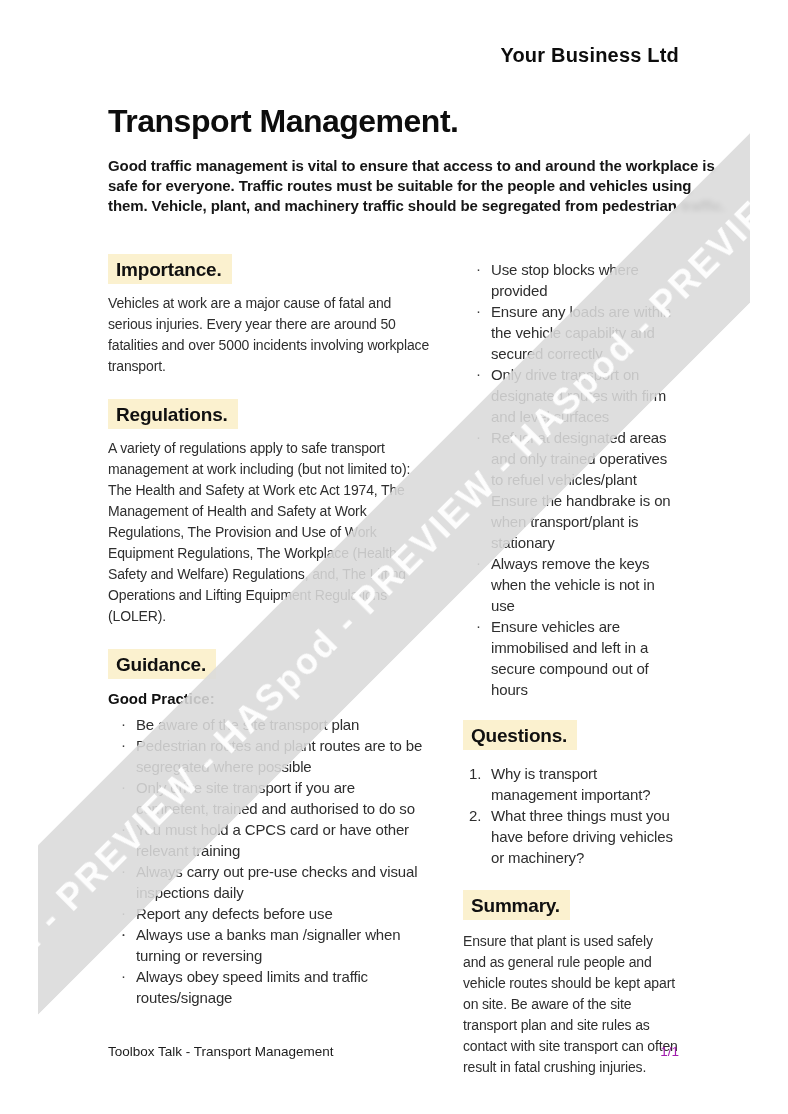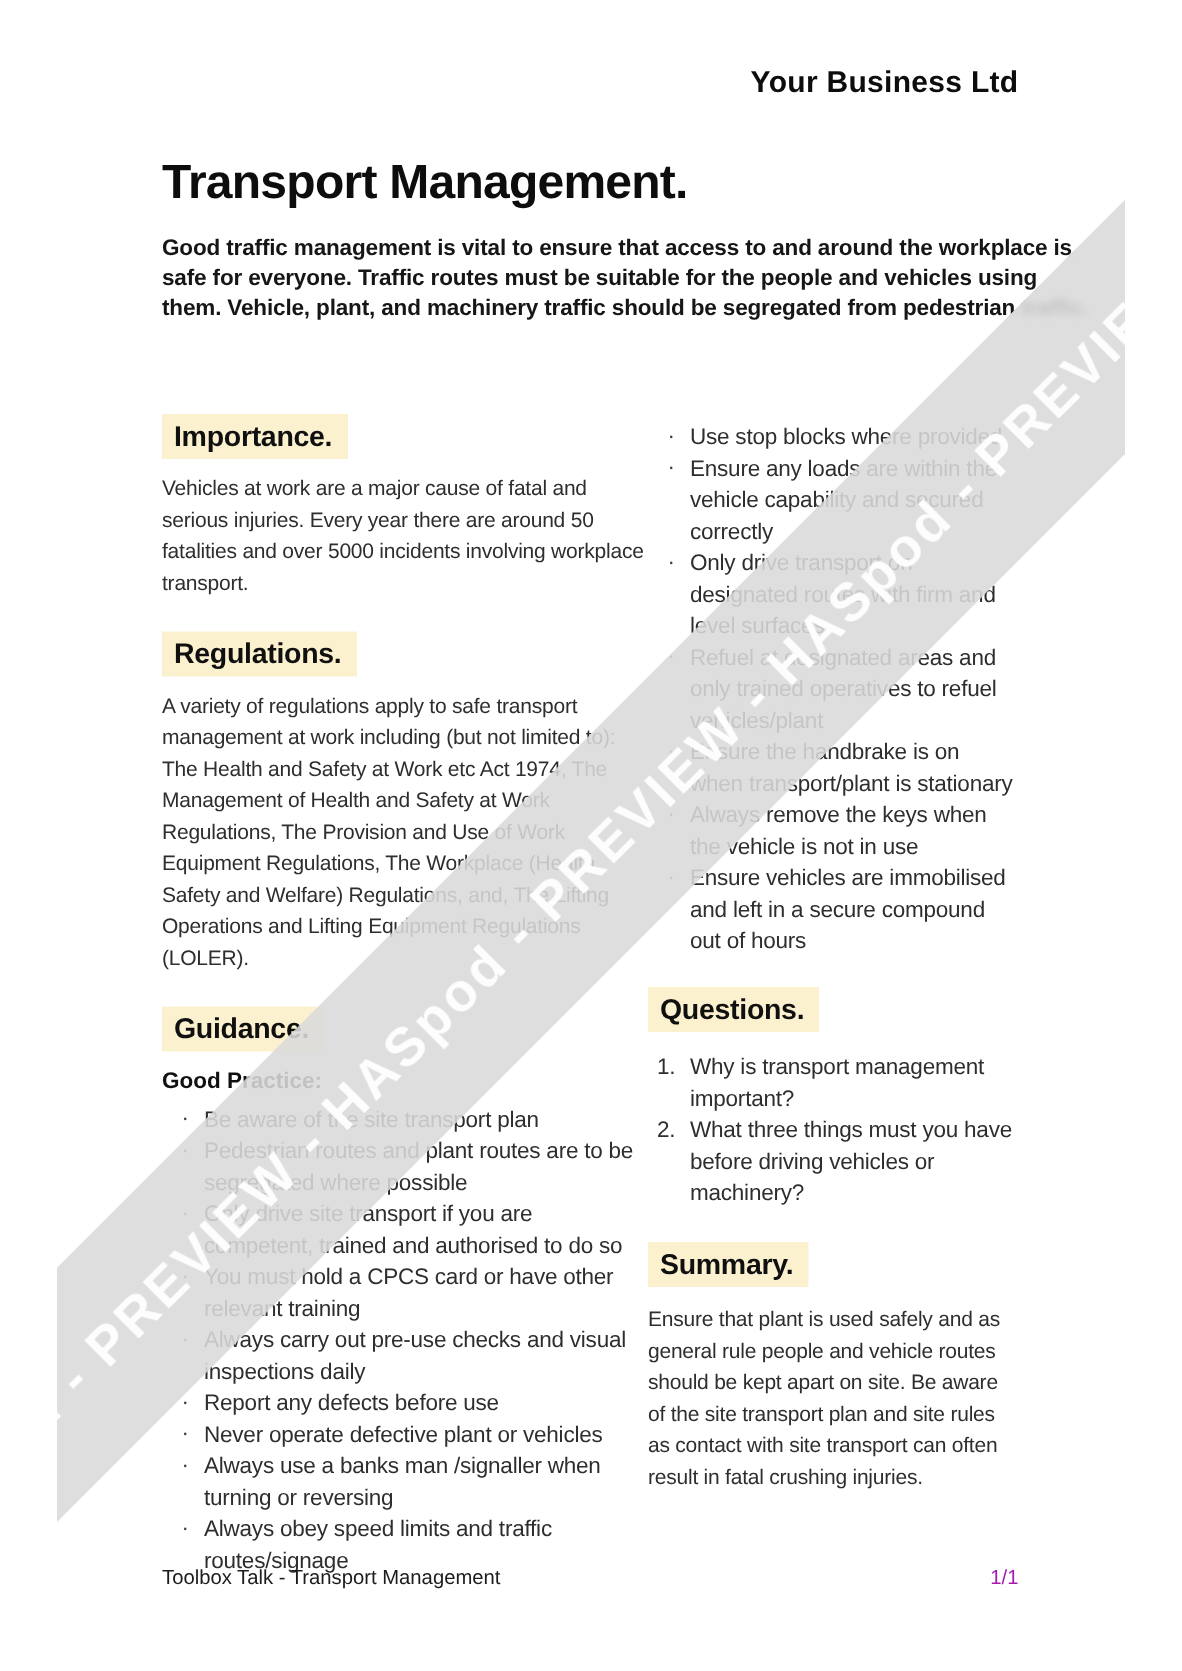--- a/index.html
+++ b/index.html
@@ -15,21 +15,21 @@
   .title {
     position:absolute; top:103px; left:70px; margin:0;
     font-size:32px; font-weight:700; color:#0d0d0d; letter-spacing:-.5px;
   }
   .intro {
     position:absolute; top:156px; left:70px; width:624px; margin:0;
     font-size:15px; font-weight:700; line-height:20px; color:#161616; letter-spacing:-.1px;
   }
   .columns {
     position:absolute; top:254px; left:70px; right:72px;
-    display:grid; grid-template-columns:322px 1fr; column-gap:2px;margin-top:22px;
+    display:grid; grid-template-columns:322px 1fr; column-gap:33px;
   }
   .heading-row { margin-top:22px; line-height:1; }
   .heading-row.first { margin-top:0; }
   .hl {
     display:inline-block; background:#fbf1cf; color:#101010;
     font-size:19px; font-weight:800; padding:6px 10px 5px 8px; letter-spacing:-.2px;
   }
   p.body { margin:9px 0 0; font-size:14px; line-height:21px; letter-spacing:-.15px; color:#2e2e2e; }
   .subhead { margin:11px 0 0; font-size:15px; font-weight:800; color:#101010; }
   ul.bullets { list-style:none; margin:7px 0 0; padding:0; font-size:15px; line-height:21px; letter-spacing:-.15px; }
@@ -85,21 +85,21 @@
       </div>
       <p class="subhead">Good Practice:</p>
 
       <ul class="bullets">
         <li><span class="dot">·</span><span>Be aware of the site transport plan</span></li>
         <li><span class="dot">·</span><span>Pedestrian routes and plant routes are to be segregated where possible</span></li>
         <li><span class="dot">·</span><span>Only drive site transport if you are competent, trained and authorised to do so</span></li>
         <li><span class="dot">·</span><span>You must hold a CPCS card or have other relevant training</span></li>
         <li><span class="dot">·</span><span>Always carry out pre-use checks and visual inspections daily</span></li>
         <li><span class="dot">·</span><span>Report any defects before use</span></li>
-        <li><span class="dot">·</span><span>Never operate defective plant or vehicles</span></li>
+        <li><span class="dot">·</span></li>
         <li><span class="dot">·</span><span>Always use a banks man /signaller when turning or reversing</span></li>
         <li><span class="dot">·</span><span>Always obey speed limits and traffic routes/signage</span></li>
       </ul>
     </div>
 
     <div class="col">
       <ul class="bullets cont">
         <li><span class="dot">·</span><span>Use stop blocks where provided</span></li>
         <li><span class="dot">·</span><span>Ensure any loads are within the vehicle capability and secured correctly</span></li>
         <li><span class="dot">·</span><span>Only drive transport on designated routes with firm and level surfaces</span></li>

